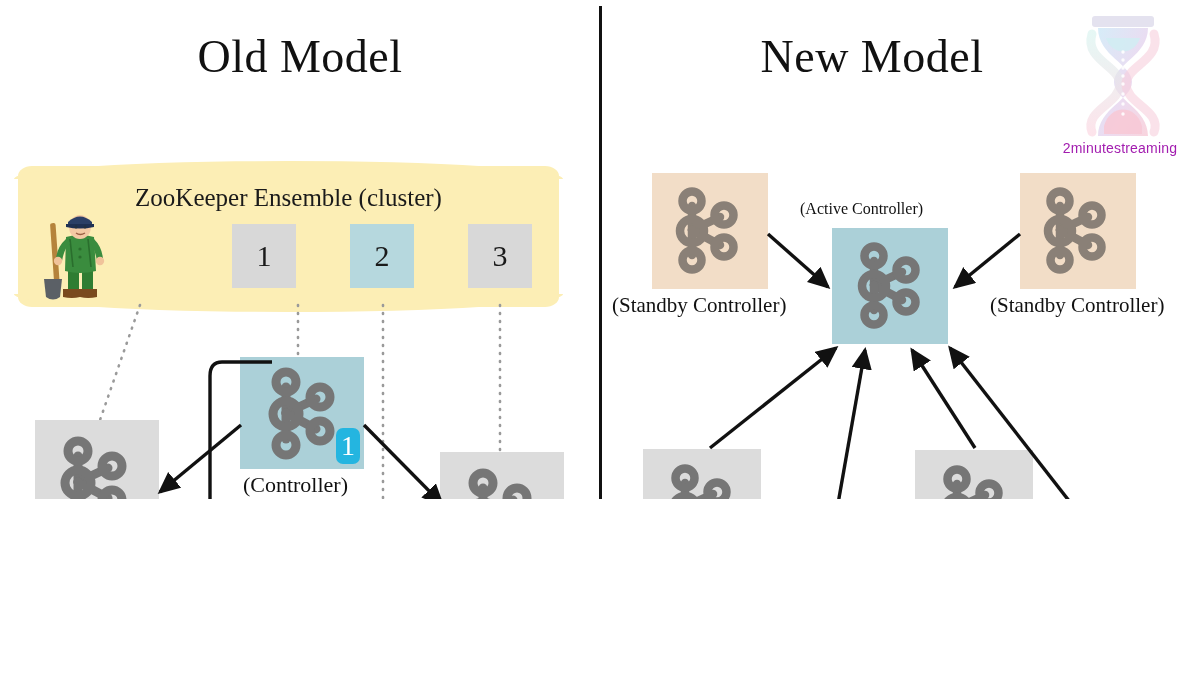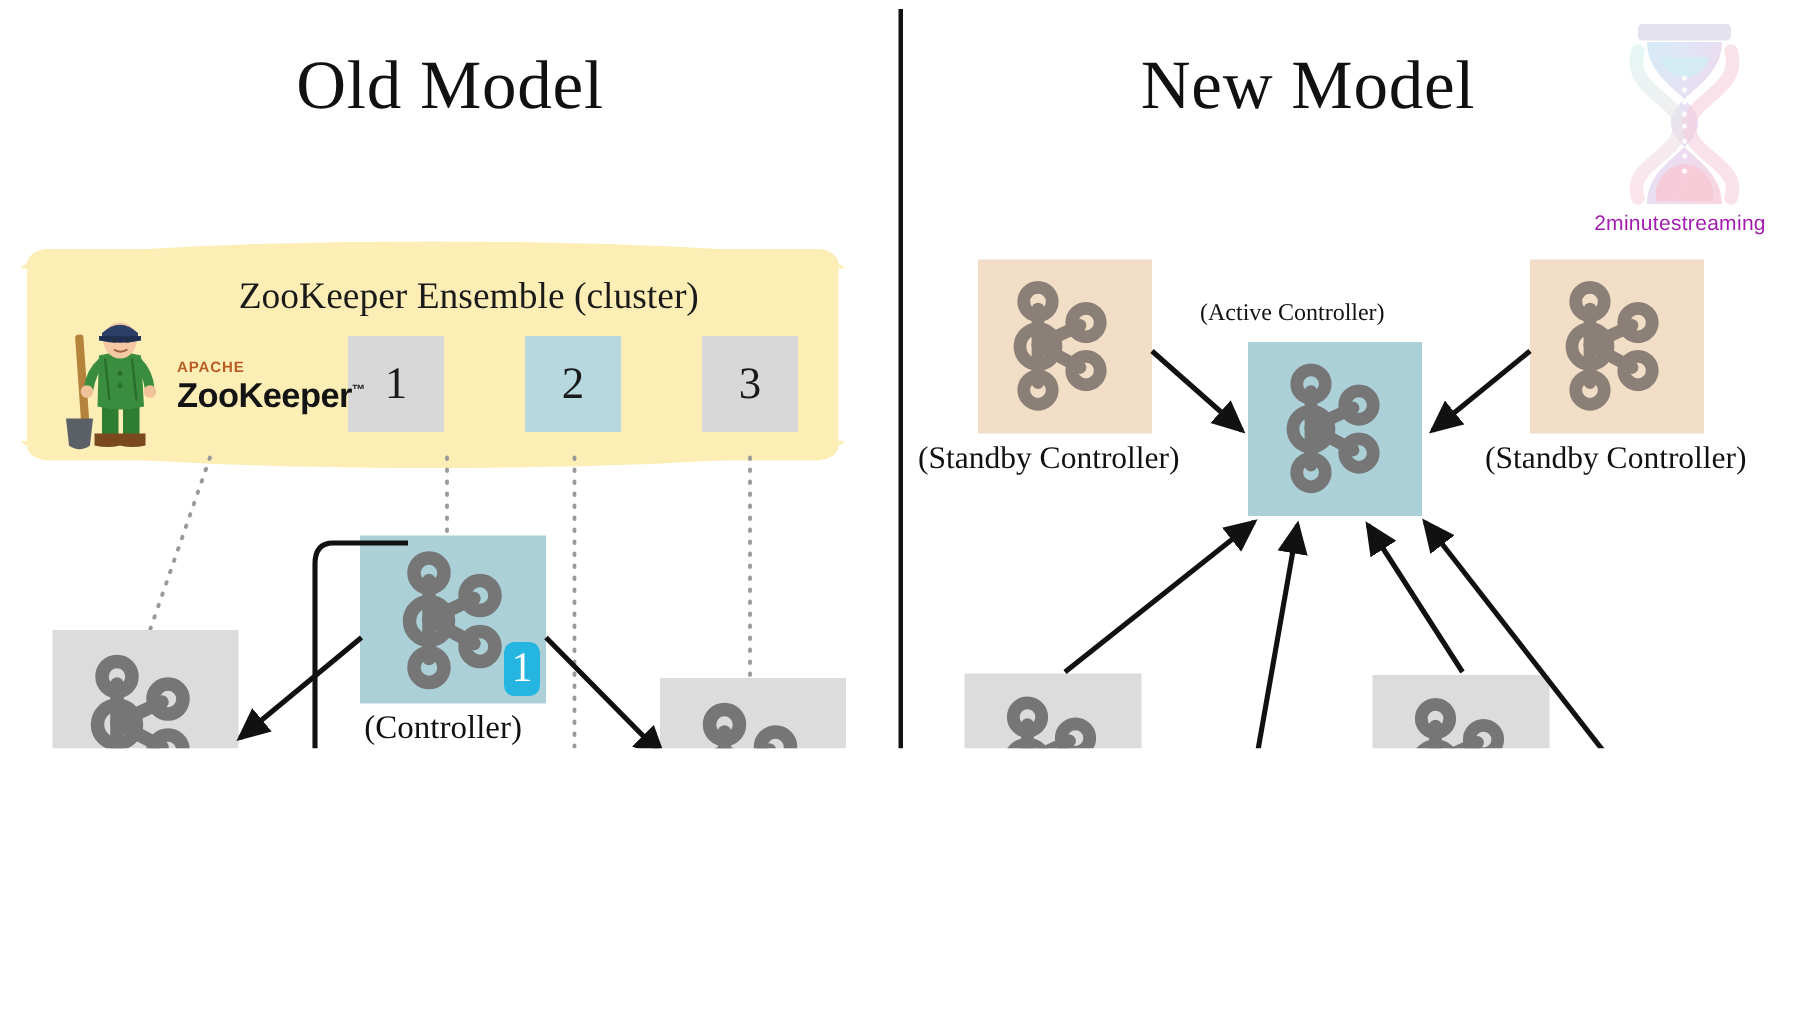--- a/index.html
+++ b/index.html
@@ -65,21 +65,20 @@
   #zk-band-label {
     position: absolute;
     left: 18px;
     top: 184px;
     width: 541px;
     text-align: center;
     font-family: "Liberation Serif", serif;
     font-size: 25px;
     color: #1a1a1a;
     z-index: 4;
-    padding-left: 24px;
   }
   .zk-node {
     position: absolute;
     width: 64px;
     height: 64px;
     display: flex;
     align-items: center;
     justify-content: center;
     font-family: "Liberation Serif", serif;
     font-size: 30px;
@@ -268,24 +267,20 @@
 
       <ellipse cx="50" cy="22" rx="11" ry="12" fill="#f3c9a4"></ellipse>
 
       <path d="M38 17 Q50 6 62 17 L62 20 L38 20 Z" fill="#2b3f66"></path>
       <path d="M36 19 L64 19 L64 22 Q50 25 36 22 Z" fill="#1f3052"></path>
 
       <circle cx="46" cy="22" r="1.5" fill="#23303f"></circle>
       <circle cx="55" cy="22" r="1.5" fill="#23303f"></circle>
       <path d="M46 28 Q50 31 55 28" stroke="#9a5f44" stroke-width="1.3" fill="none"></path>
     </svg>
-    <div id="zk-logo-wordmark">
-      <div id="zk-logo-apache">APACHE</div>
-      <div id="zk-logo-name"><span>ZooKeeper</span><span id="zk-logo-tm">™</span></div>
-    </div>
   </div>
 
   <div class="zk-node zk-gray" style="left:232px; top:224px;">1</div>
   <div class="zk-node zk-blue" style="left:350px; top:224px;">2</div>
   <div class="zk-node zk-gray" style="left:468px; top:224px;">3</div>
 
   <svg id="dotted-old" viewBox="0 0 1200 675">
     <g stroke="#9a9a9a" stroke-width="2.6" stroke-linecap="round" stroke-dasharray="1 7" fill="none">
 
       <path d="M140 305 L100 420"></path>

